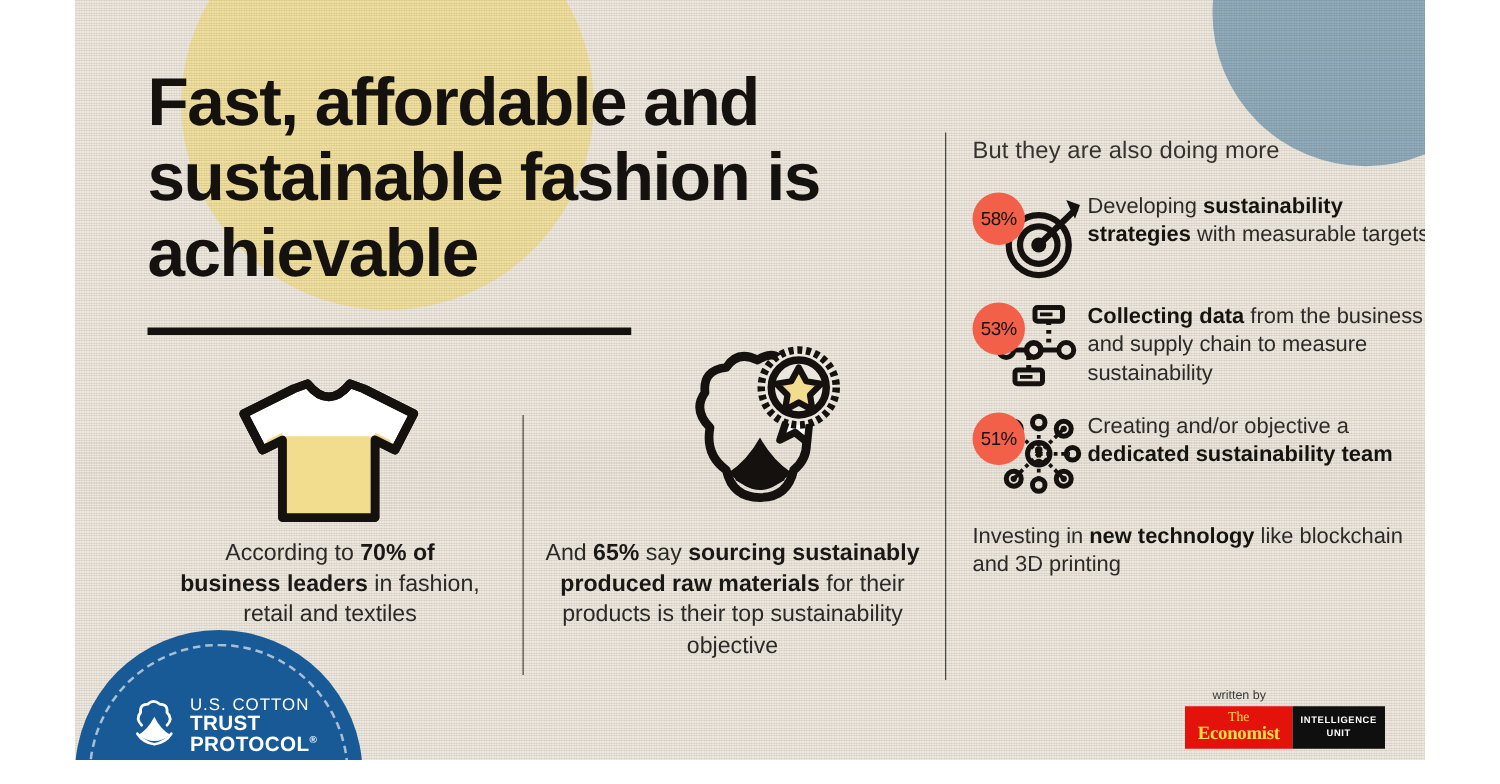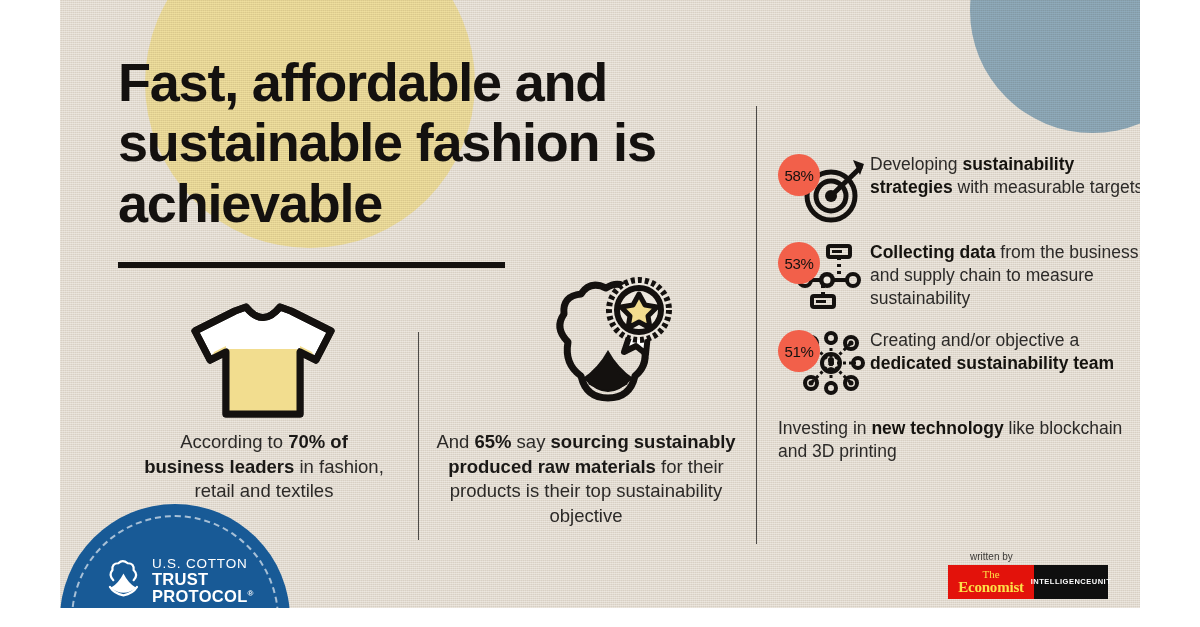--- a/index.html
+++ b/index.html
@@ -243,20 +243,21 @@
     font-family: "Liberation Serif", serif;
     line-height: 1.0;
   }
   .eiu-red .t1 { font-size: 11px; }
   .eiu-red .t2 { font-size: 15px; font-weight: 700; letter-spacing: -.2px; }
   .eiu-black {
     background: #0f0f0f;
     color: #ffffff;
     width: 74px;
     display: flex;
+    flex-direction: column;
     align-items: center;
     justify-content: center;
     font-size: 7.5px;
     font-weight: 700;
     letter-spacing: .5px;
     line-height: 1.45;
   }
 </style>
 </head>
 <body>
@@ -303,20 +304,21 @@
       </div>
 
       <div class="stat-left stat-block">
         <span>According to </span><b>70% of business leaders</b><span> in fashion, retail and textiles</span>
       </div>
 
       <div class="stat-center stat-block">
         <span>And </span><b>65%</b><span> say </span><b>sourcing sustainably produced raw materials</b><span> for their products is their top sustainability objective</span>
       </div>
 
+      <div class="right-title">But they are also doing more</div>
 
       <div class="bullets">
 
         <div class="bullet">
           <div class="bullet-icon">
             <div class="glyph">
               <svg width="72" height="70" viewBox="0 0 72 70">
                 <g fill="none" stroke="#14110f" stroke-width="5">
                   <circle cx="33" cy="42" r="24"></circle>
                   <circle cx="33" cy="42" r="15"></circle>

